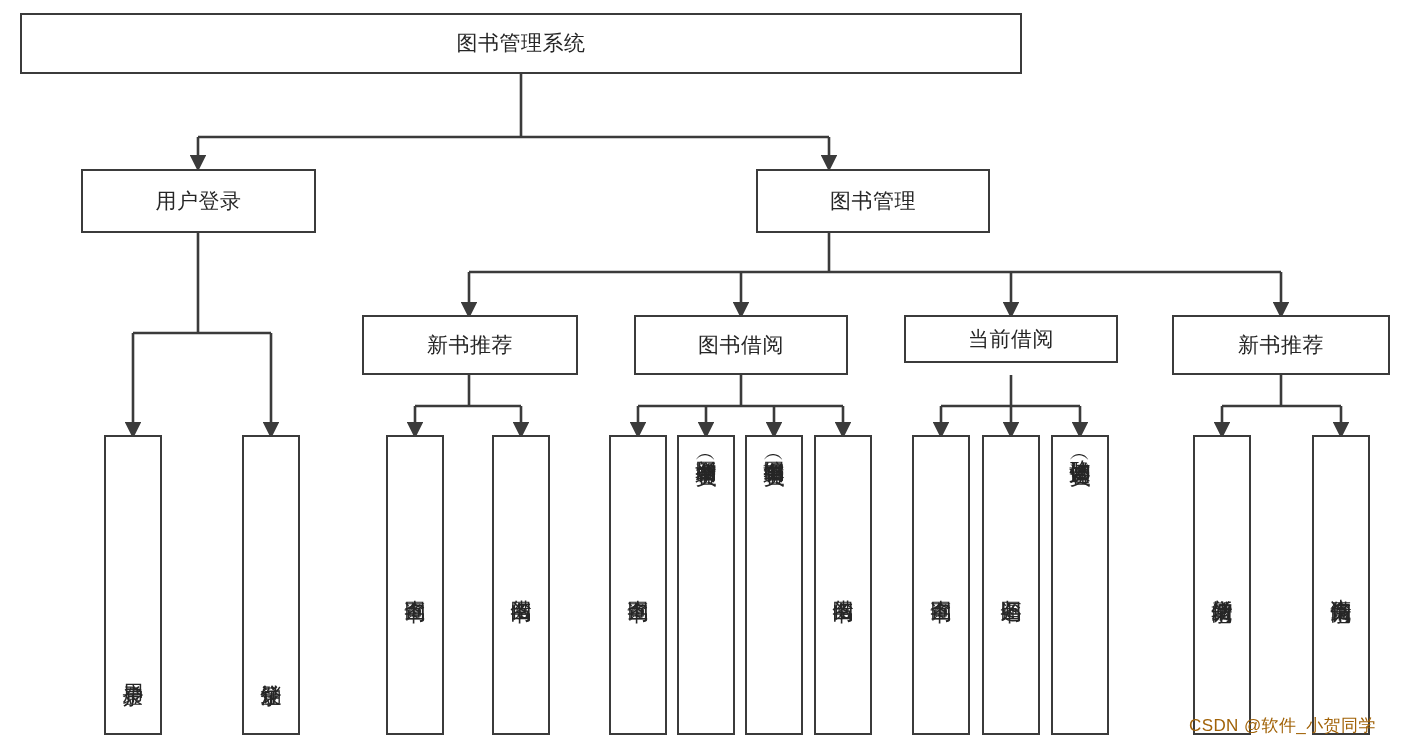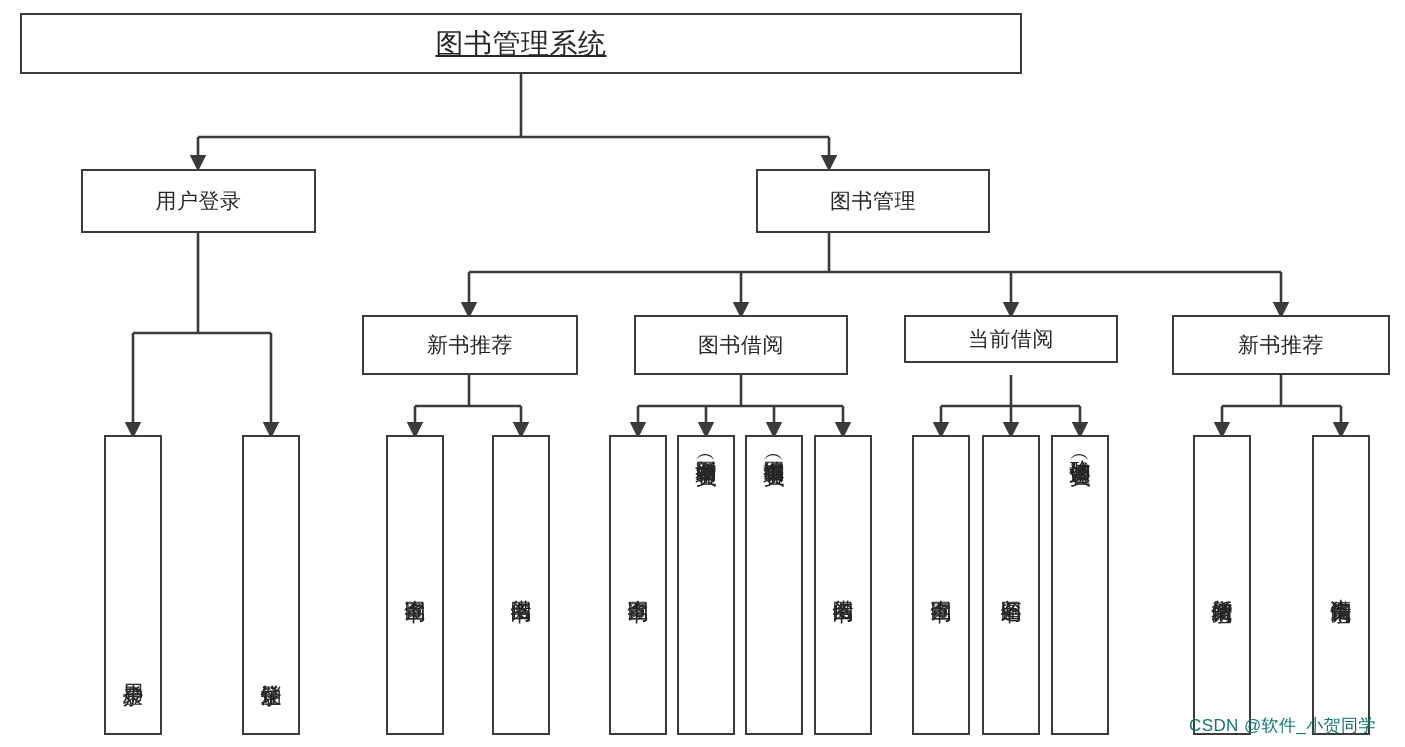--- a/index.html
+++ b/index.html
@@ -47,22 +47,21 @@
     line-height: 1.18;
     white-space: nowrap;
   }
 
   
   .node.horiz .node-label {
     font-size: 21px;
     letter-spacing: 0.5px;
   }
   #node-root .node-label {
-    font-size: 28px;
-    text-decoration: underline;
+    font-size: 21px;
   }
 
   
   .node.leaf {
     align-items: flex-start;
     justify-content: center;
     padding-top: 6px;
   }
   .node.leaf.align-mid {
     align-items: center;
@@ -80,21 +79,21 @@
     line-height: 1.05;
     letter-spacing: 1px;
     white-space: pre;
   }
 
   #watermark {
     position: absolute;
     left: 1189px;
     top: 714px;
     font-size: 17px;
-    color: #0f766e;
+    color: #a16207;
     white-space: nowrap;
     z-index: 5;
     letter-spacing: 0.4px;
   }
 </style>
 </head>
 <body>
 
 <div id="diagram-canvas">
 

